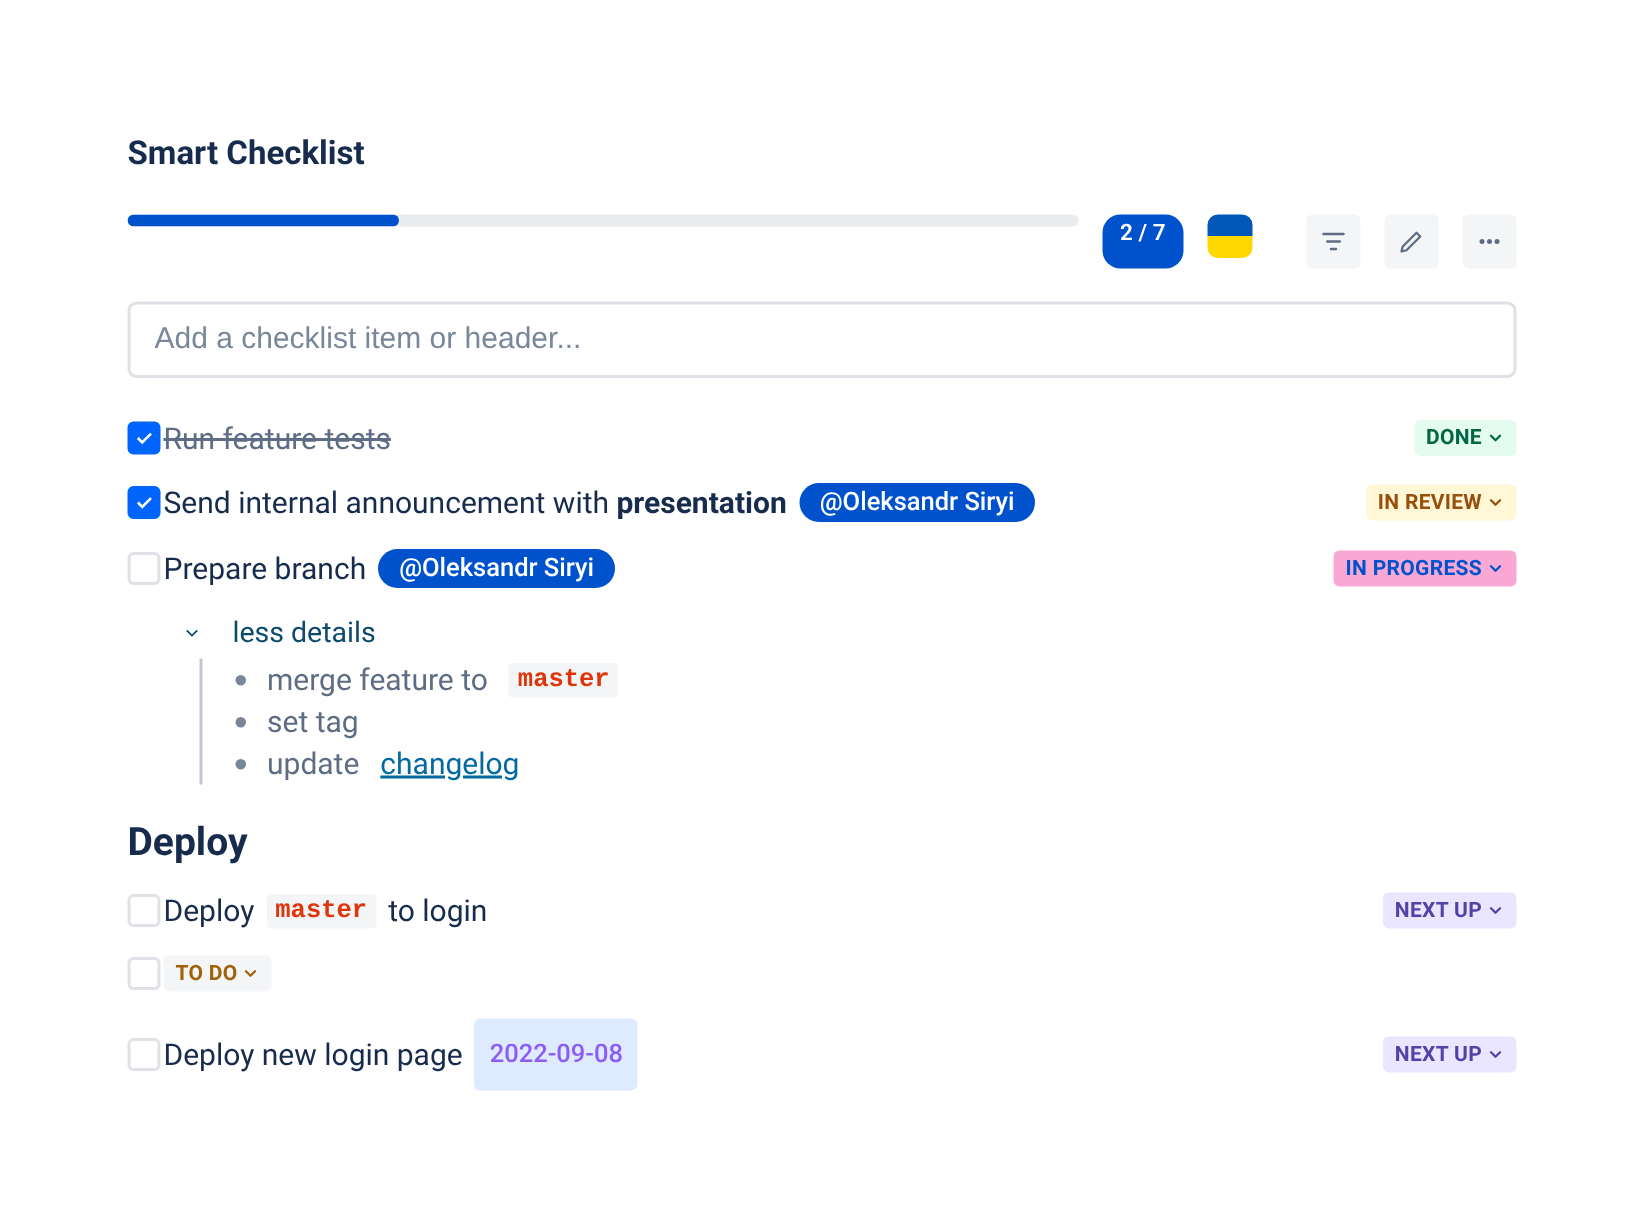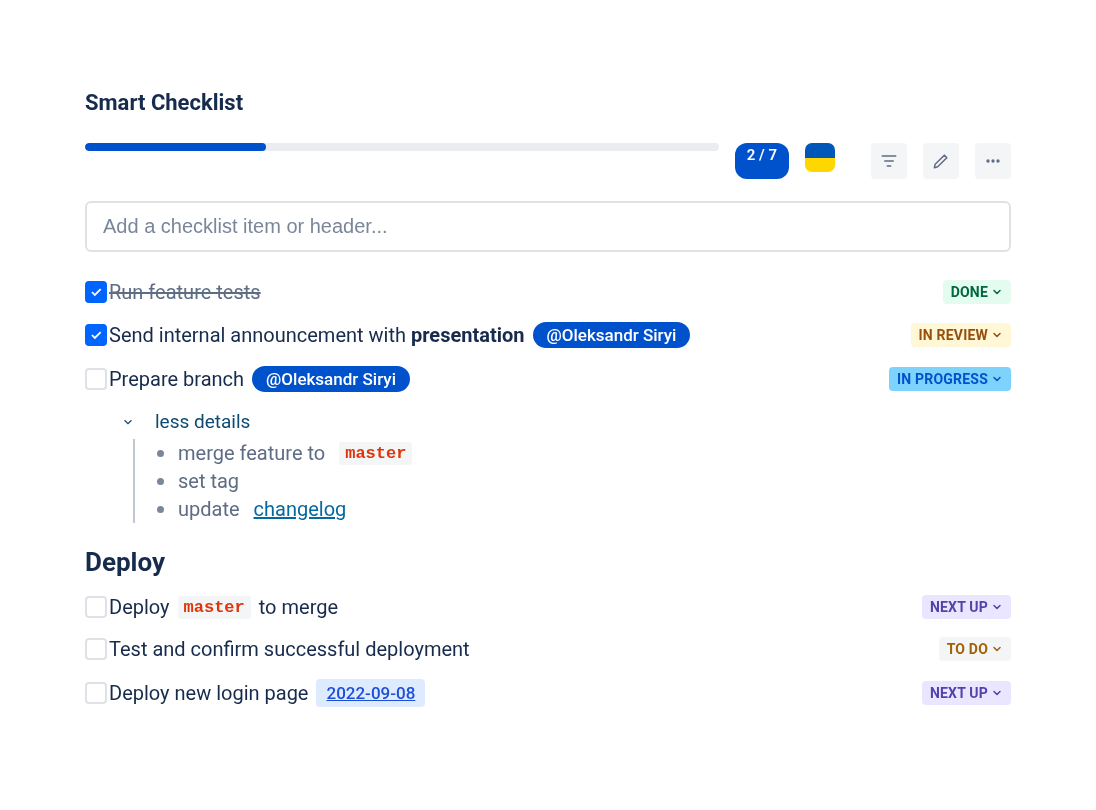--- a/index.html
+++ b/index.html
@@ -134,41 +134,40 @@
       font-family: "SFMono-Regular", Consolas, "Liberation Mono", Menlo, monospace;
       background: #F4F5F7;
       color: #DE350B;
       border-radius: 3px;
       padding: 2px 6px;
       font-size: 17px;
       font-weight: 600;
     }
     .date-pill {
       background: #DEEBFF;
-      color: #1d4ed8;
-      border-radius: 4px;
-      padding: 4px 10px;
+      color: #8b5cf6;
+      border-radius: 4px;
+      padding: 14px 10px;
       font-size: 17px;
       font-weight: 500;
-      text-decoration: underline;
     }
     .status-badge {
       font-size: 14px;
       font-weight: 700;
       padding: 4px 8px;
       border-radius: 4px;
       display: flex;
       align-items: center;
       gap: 3px;
       cursor: pointer;
       letter-spacing: 0.2px;
     }
     .status-badge.done { background: #E3FCEF; color: #006644; }
     .status-badge.inreview { background: #FFF7D6; color: #974F0C; }
-    .status-badge.inprogress { background: #7dd3fc; color: #0052CC; }
+    .status-badge.inprogress { background: #f9a8d4; color: #0052CC; }
     .status-badge.nextup { background: #EAE6FF; color: #5243AA; }
     .status-badge.todo { background: #F4F5F7; color: #a16207; }
     .status-badge svg { width: 12px; height: 12px; }
     .details-toggle {
       display: flex;
       align-items: center;
       gap: 20px;
       color: #0c4a6e;
       font-size: 19px;
       margin-left: 36px;
@@ -308,34 +307,31 @@
           <a class="link">changelog</a>
         </li>
       </ul>
     </div>
     <h2 class="section-header">Deploy</h2>
     <div class="item-row">
       <div class="checkbox"></div>
       <div class="item-label">
         <span class="txt">Deploy </span>
         <span class="code-pill">master</span>
-        <span class="txt"> to merge</span>
+        <span class="txt"> to login</span>
       </div>
       <div class="status-badge nextup">
         <span>NEXT UP</span>
         <svg viewBox="0 0 24 24">
           <path d="M6 9l6 6 6-6" stroke="currentColor" stroke-width="3" fill="none" stroke-linecap="round" stroke-linejoin="round"></path>
         </svg>
       </div>
     </div>
     <div class="item-row">
       <div class="checkbox"></div>
-      <div class="item-label">
-        <span class="txt">Test and confirm successful deployment</span>
-      </div>
       <div class="status-badge todo">
         <span>TO DO</span>
         <svg viewBox="0 0 24 24">
           <path d="M6 9l6 6 6-6" stroke="currentColor" stroke-width="3" fill="none" stroke-linecap="round" stroke-linejoin="round"></path>
         </svg>
       </div>
     </div>
     <div class="item-row">
       <div class="checkbox"></div>
       <div class="item-label">

